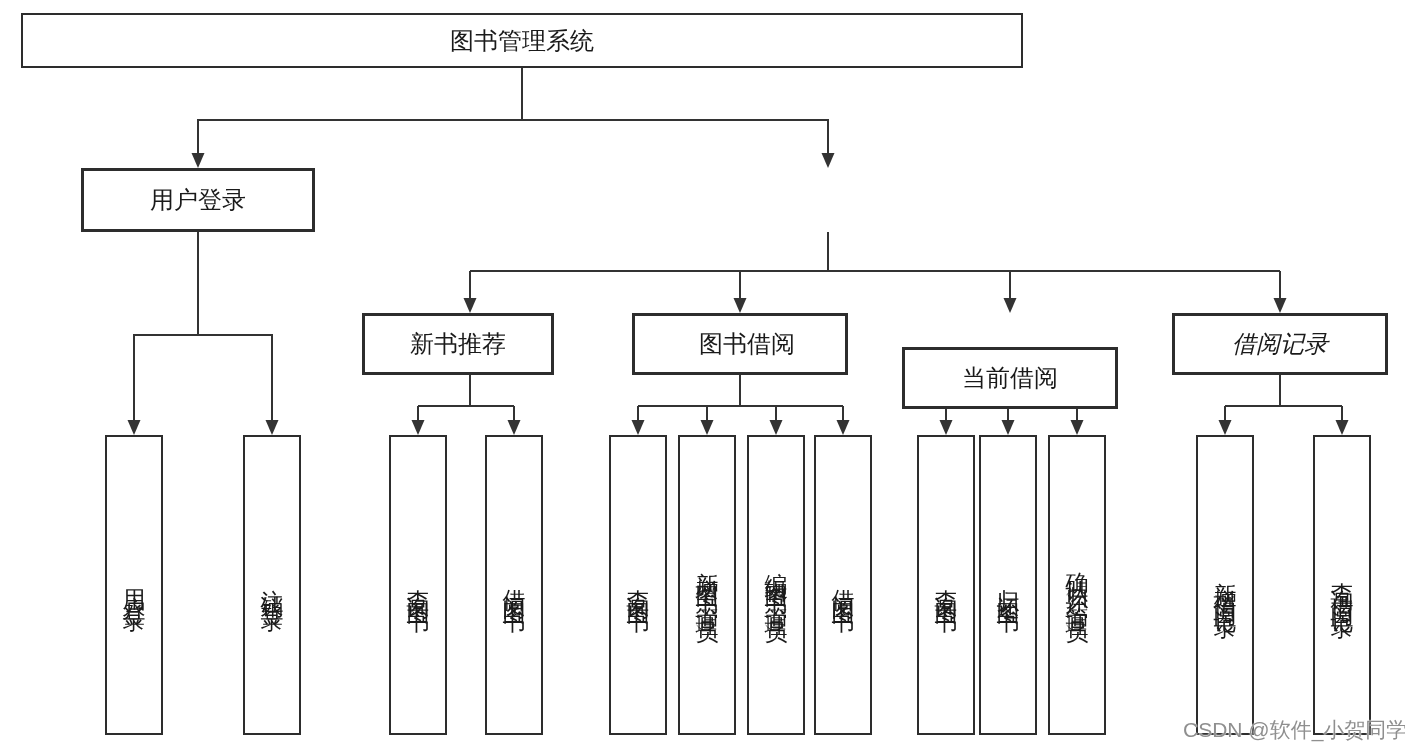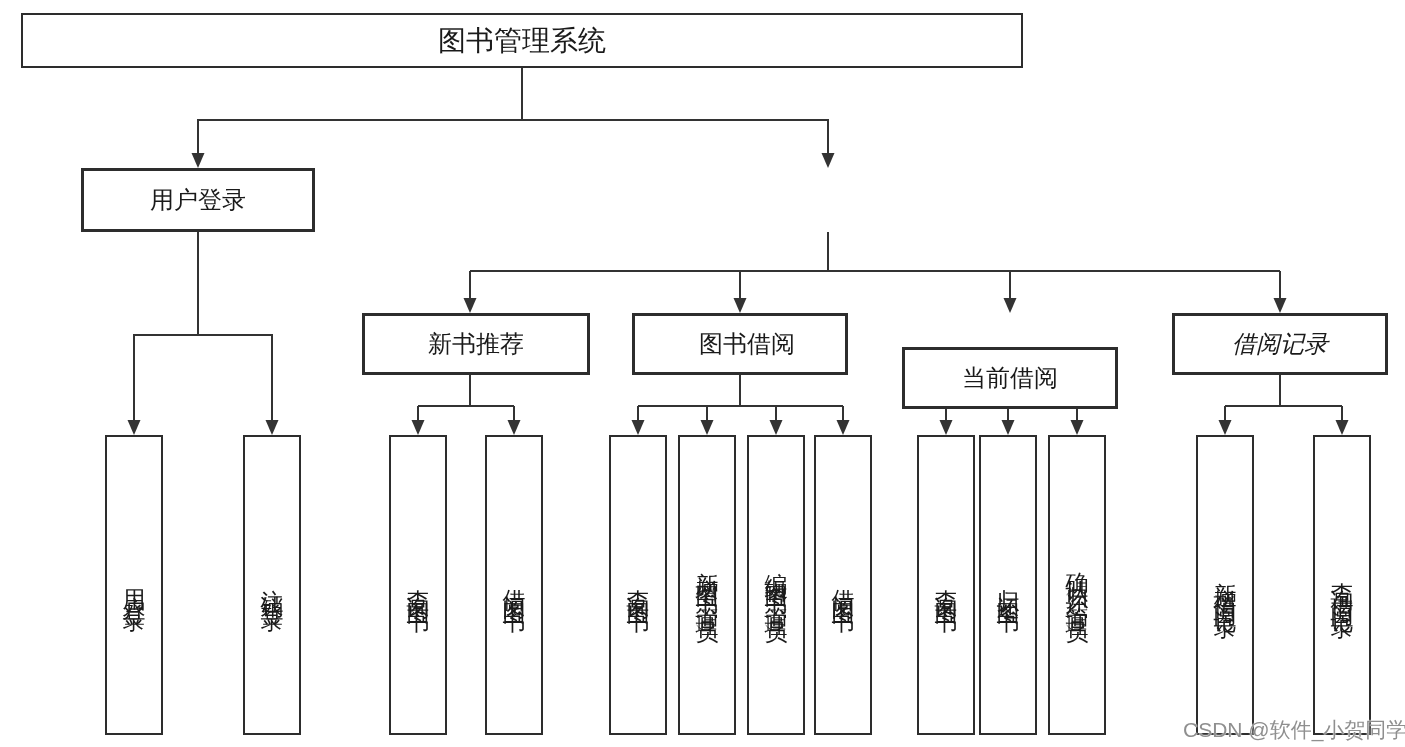--- a/index.html
+++ b/index.html
@@ -21,21 +21,21 @@
   .connectors{position:absolute;left:0;top:0;width:1405px;height:747px;}
   .connectors path{stroke:var(--line);stroke-width:2;fill:none;}
   .connectors polygon{fill:var(--line);stroke:none;}
   .node{
     position:absolute;
     background:var(--bg);
     display:flex;align-items:center;justify-content:center;
     box-sizing:border-box;
     text-align:center;
   }
-  .node--root{border:2px solid var(--box-border);font-size:28px;text-align:right;}
+  .node--root{border:2px solid var(--box-border);font-size:24px;text-align:right;}
   .node--header{border:3px solid var(--box-border);font-size:24px;}
   .node--leaf{border:2px solid var(--box-border);width:58px;top:435px;height:300px;}
   .leaf-label{
     writing-mode:vertical-rl;
     text-orientation:mixed;
     font-size:23px;
     letter-spacing:7px;
     line-height:1;
     white-space:nowrap;
   }
@@ -98,21 +98,21 @@
   </svg>
 
   <div class="node node--root" style="left:21px;top:13px;width:1002px;height:55px;">
     <span>图书管理系统</span>
   </div>
 
   <div class="node node--header" style="left:81px;top:168px;width:234px;height:64px;">
     <span>用户登录</span>
   </div>
 
-  <div class="node node--header" style="left:362px;top:313px;width:228px;height:62px;">
+  <div class="node node--header" style="left:362px;top:313px;width:192px;height:62px;">
     <span>新书推荐</span>
   </div>
   <div class="node node--header" style="left:632px;top:313px;width:216px;height:62px;padding-left:14px;">
     <span>图书借阅</span>
   </div>
   <div class="node node--header" style="left:902px;top:313px;width:216px;height:62px;margin-top:34px;">
     <span>当前借阅</span>
   </div>
   <div class="node node--header" style="left:1172px;top:313px;width:216px;height:62px;font-style:italic;">
     <span>借阅记录</span>

